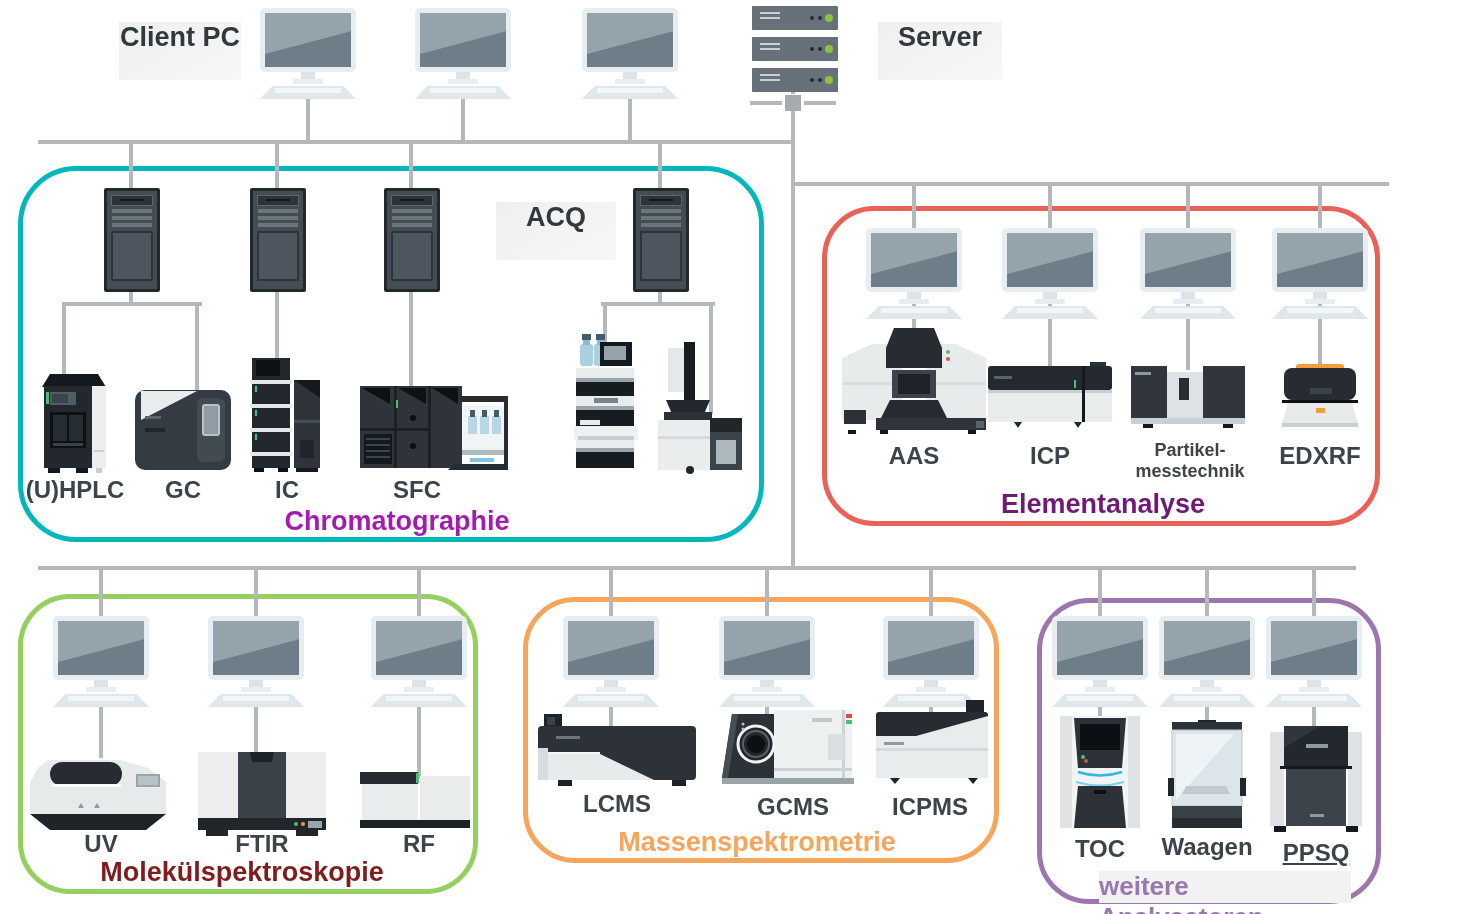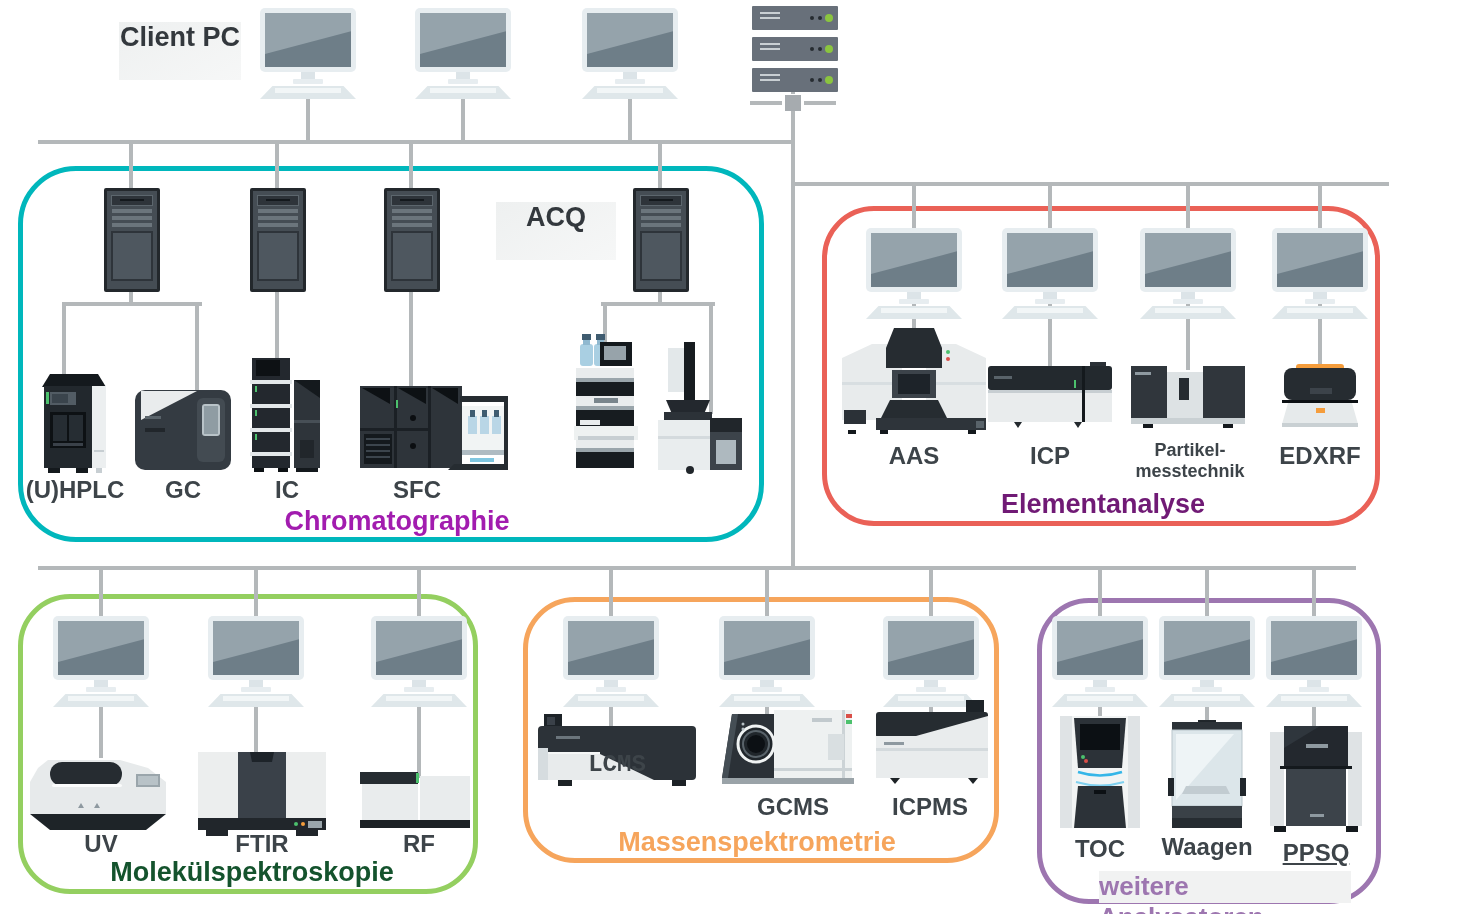--- a/index.html
+++ b/index.html
@@ -116,20 +116,23 @@
   <div class="ln" style="left:609px;top:700px;width:4px;height:26px;"></div>
   <div class="ln" style="left:765px;top:700px;width:4px;height:18px;"></div>
   <div class="ln" style="left:929px;top:700px;width:4px;height:12px;"></div>
   <div class="ln" style="left:1098px;top:700px;width:4px;height:24px;"></div>
   <div class="ln" style="left:1205px;top:700px;width:4px;height:26px;"></div>
   <div class="ln" style="left:1312px;top:700px;width:4px;height:32px;"></div>
 
   <div class="chip" style="left:103px;top:22px;width:122px;height:58px;">
     <span>Client PC</span>
   </div>
+  <div class="chip" style="left:862px;top:22px;width:124px;height:58px;">
+    <span>Server</span>
+  </div>
   <div class="chip" style="left:480px;top:202px;width:120px;height:58px;">
     <span>ACQ</span>
   </div>
 
   <div class="monitor" style="left:260px;top:8px;">
       <div class="m-scr">
         <div class="m-inner">
           <div class="m-dark"></div>
         </div>
       </div>
@@ -517,21 +520,21 @@
     <rect x="2" y="2" width="58" height="12" fill="#262c31"></rect>
     <rect x="58" y="3" width="3" height="10" fill="#4cc16d"></rect>
     <rect x="4" y="14" width="56" height="36" fill="#e9eced"></rect>
     <rect x="62" y="6" width="50" height="44" fill="#e9eced"></rect>
     <rect x="2" y="50" width="110" height="8" fill="#1d2226"></rect>
   </svg>
 
   <div class="ilabel" style="left:41px;top:830px;width:120px;"><span>UV</span></div>
   <div class="ilabel" style="left:196px;top:830px;width:132px;"><span>FTIR</span></div>
   <div class="ilabel" style="left:359px;top:830px;width:120px;"><span>RF</span></div>
-  <div class="gtitle" style="left:102px;top:857px;width:300px;color:#14532d;"><span>Molekülspektroskopie</span></div>
+  <div class="gtitle" style="left:92px;top:857px;width:300px;color:#7f1d1d;"><span>Molekülspektroskopie</span></div>
 
   <div class="monitor" style="left:563px;top:616px;">
       <div class="m-scr">
         <div class="m-inner">
           <div class="m-dark"></div>
         </div>
       </div>
       <div class="m-neck"></div>
       <div class="m-base"></div>
       <div class="m-kbd">
@@ -595,21 +598,21 @@
     <rect x="94" y="0" width="18" height="12" fill="#1d2328"></rect>
     <rect x="4" y="12" width="112" height="26" rx="3" fill="#262c31"></rect>
     <polygon points="44,36 116,16 116,36" fill="#e9eced"></polygon>
     <rect x="4" y="36" width="112" height="42" fill="#e9eced"></rect>
     <rect x="4" y="48" width="112" height="3" fill="#d4dadd"></rect>
     <rect x="12" y="42" width="20" height="3" fill="#8e99a0"></rect>
     <polygon points="18,78 28,78 23,84" fill="#1d2226"></polygon>
     <polygon points="96,78 106,78 101,84" fill="#1d2226"></polygon>
   </svg>
 
-  <div class="ilabel" style="left:557px;top:751px;width:120px;font-family:Liberation Mono, monospace;"><span>LCMS</span></div>
+  <div class="ilabel" style="left:557px;top:790px;width:120px;"><span>LCMS</span></div>
   <div class="ilabel" style="left:733px;top:793px;width:120px;"><span>GCMS</span></div>
   <div class="ilabel" style="left:870px;top:793px;width:120px;"><span>ICPMS</span></div>
   <div class="gtitle" style="left:607px;top:827px;width:300px;color:#f6a55c;"><span>Massenspektrometrie</span></div>
 
   <div class="monitor" style="left:1052px;top:616px;">
       <div class="m-scr">
         <div class="m-inner">
           <div class="m-dark"></div>
         </div>
       </div>

